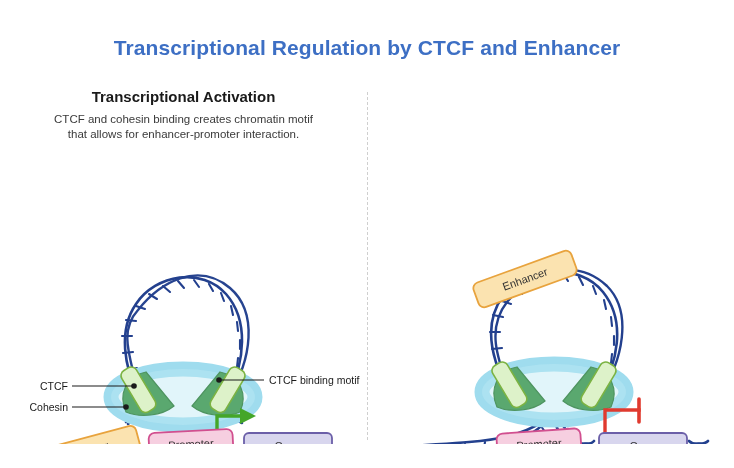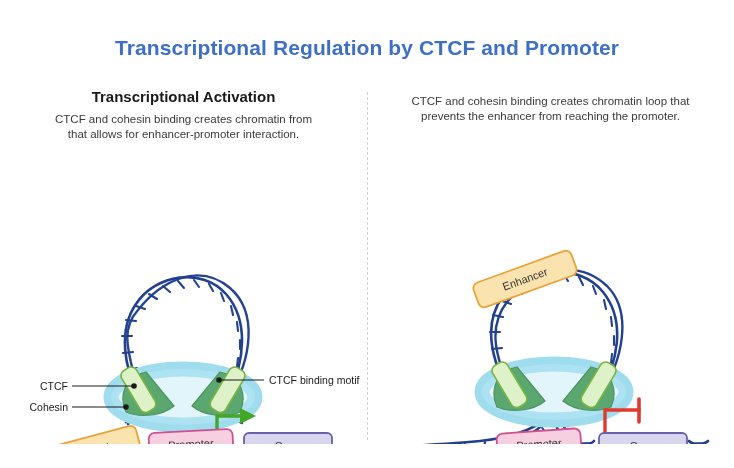--- a/index.html
+++ b/index.html
@@ -78,27 +78,27 @@
     font-family: "Liberation Sans", sans-serif;
     font-size: 11px;
     fill: #333333;
   }
 </style>
 </head>
 <body>
 
 <div id="figure">
 
-  <div class="title">Transcriptional Regulation by CTCF and Promoter</div>
+  <div class="title">Transcriptional Regulation by CTCF and Enhancer</div>
 
   <div class="divider"></div>
 
   <div class="panel panel-left">
     <div class="panel-heading">Transcriptional Activation</div>
-    <div class="panel-desc">CTCF and cohesin binding creates chromatin from that allows for enhancer-promoter interaction.</div>
+    <div class="panel-desc">CTCF and cohesin binding creates chromatin motif that allows for enhancer-promoter interaction.</div>
 
     <svg class="svg-stage" viewBox="0 0 355 290">
       <defs>
 
         <path id="helixA-l" d=""></path>
       </defs>
 
       <g fill="none" stroke="#23408e" stroke-width="2.6" stroke-linecap="round">
 
         <path d="M133,245 C118,212 112,176 130,150 C150,120 196,113 220,140 C243,166 239,207 222,243"></path>
@@ -200,21 +200,20 @@
       </g>
 
       <g>
         <rect x="238" y="279" width="88" height="25" rx="5" fill="#d8d6ee" stroke="#6b5fa8" stroke-width="1.8"></rect>
         <text class="boxtext" x="282" y="296" text-anchor="middle">Gene</text>
       </g>
     </svg>
   </div>
 
   <div class="panel panel-right">
-    <div class="panel-desc">CTCF and cohesin binding creates chromatin loop that prevents the enhancer from reaching the promoter.</div>
 
     <svg class="svg-stage" viewBox="0 0 355 290">
 
       <g fill="none" stroke="#23408e" stroke-width="2.6" stroke-linecap="round">
         <path d="M138,242 C120,210 108,172 130,142 C152,112 206,108 230,138 C254,168 244,210 226,241"></path>
         <path d="M138,242 C126,208 112,176 134,148 C158,118 202,102 234,132 C260,158 250,208 226,241" stroke-width="2.4"></path>
         <g stroke-width="2.1">
           <path d="M131,228 L140,227"></path>
             <path d="M124,212 L134,211"></path>
           <path d="M119,195 L129,194"></path>

